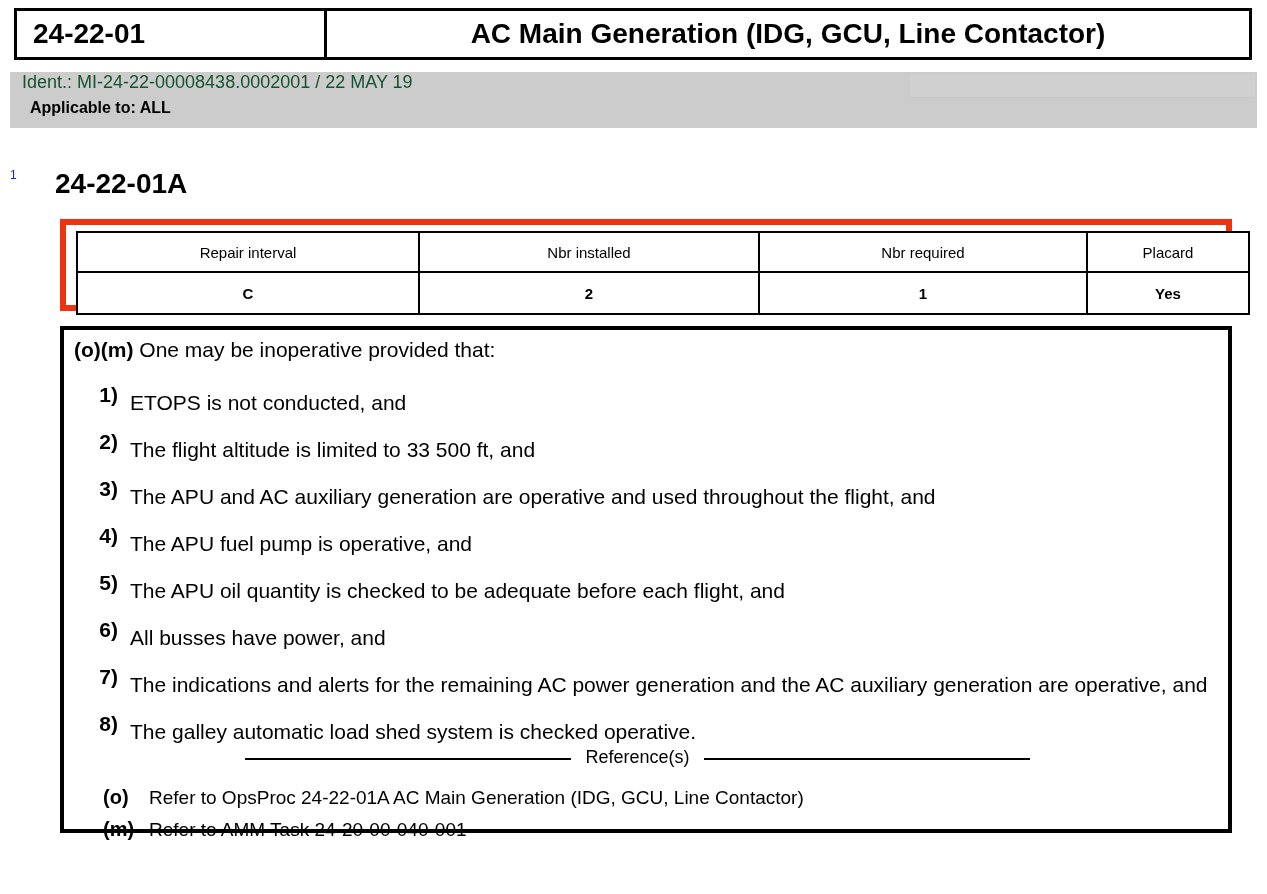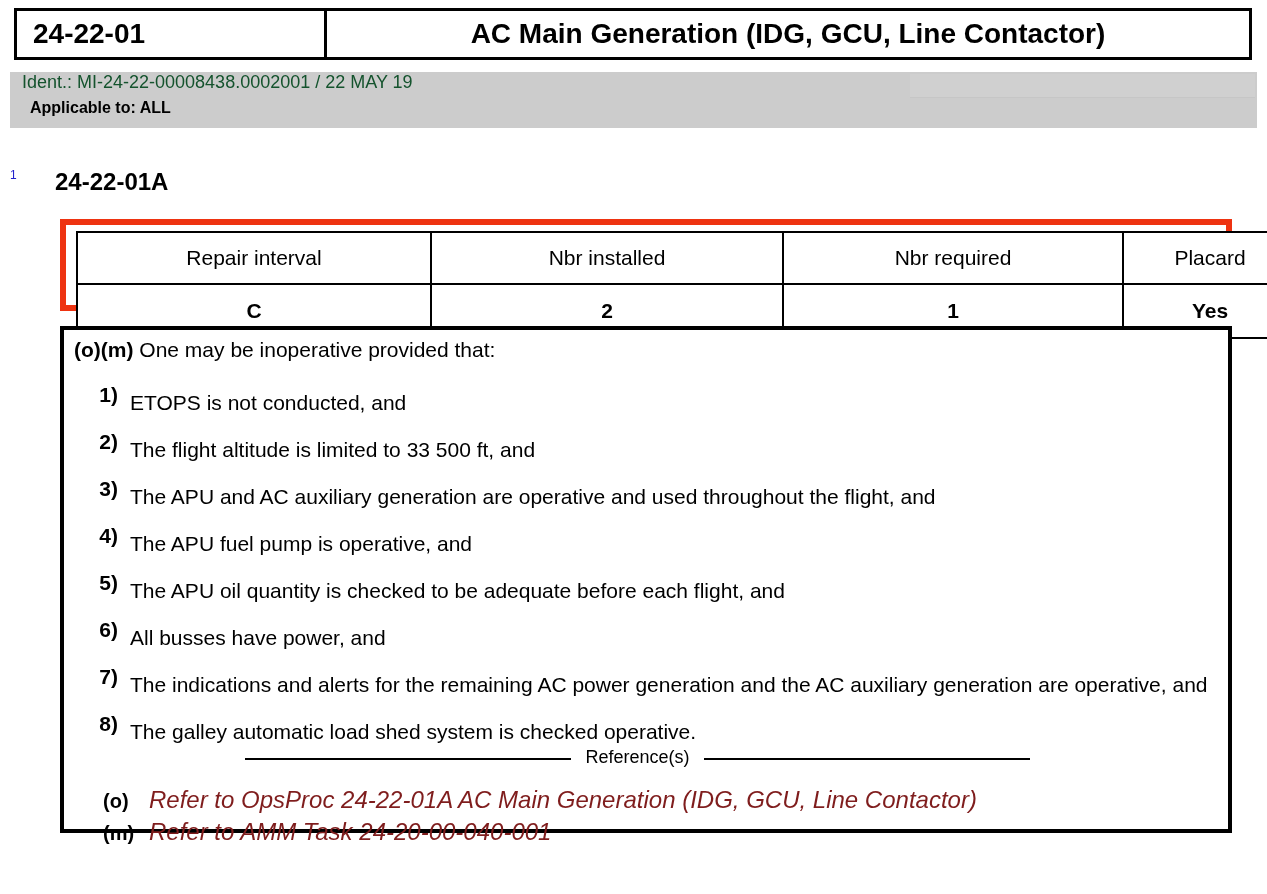--- a/index.html
+++ b/index.html
@@ -94,21 +94,21 @@
     left: 10px;
     top: 168px;
     font-size: 12px;
     color: #2222cc;
     font-weight: normal;
   }
   .section-heading {
     position: absolute;
     left: 55px;
     top: 168px;
-    font-size: 24px;
+    font-size: 28px;
     font-weight: bold;
   }
 
   
   .spec-table-outer {
     position: absolute;
     left: 60px;
     top: 219px;
     width: 1172px;
     height: 92px;
@@ -121,22 +121,22 @@
     left: 10px;
     top: 6px;
     width: 1148px;
     border-collapse: collapse;
     table-layout: fixed;
     background: #ffffff;
   }
   .spec-table td {
     border: 2px solid #000000;
     text-align: center;
-    font-size: 21px;
-    padding: 8px;
+    font-size: 15px;
+    padding: 2px;
     background: #ffffff;
   }
   .spec-table tr.head-row td {
     height: 34px;
     font-weight: normal;
   }
   .spec-table tr.val-row td {
     height: 36px;
     font-weight: bold;
   }
@@ -234,23 +234,22 @@
     height: 32px;
   }
   .ref-row .ref-code {
     width: 46px;
     flex: 0 0 46px;
     font-size: 20px;
     font-weight: bold;
     color: #000000;
   }
   .ref-row .ref-text {
-    font-size: 24px;
-    font-style: italic;
-    color: #7f1d1d;
+    font-size: 19px;
+    color: #000000;
     white-space: nowrap;
   }
 </style>
 </head>
 <body>
 
 <div class="header-box">
   <div class="header-code-cell">
     <span class="txt">24-22-01</span>
   </div>

